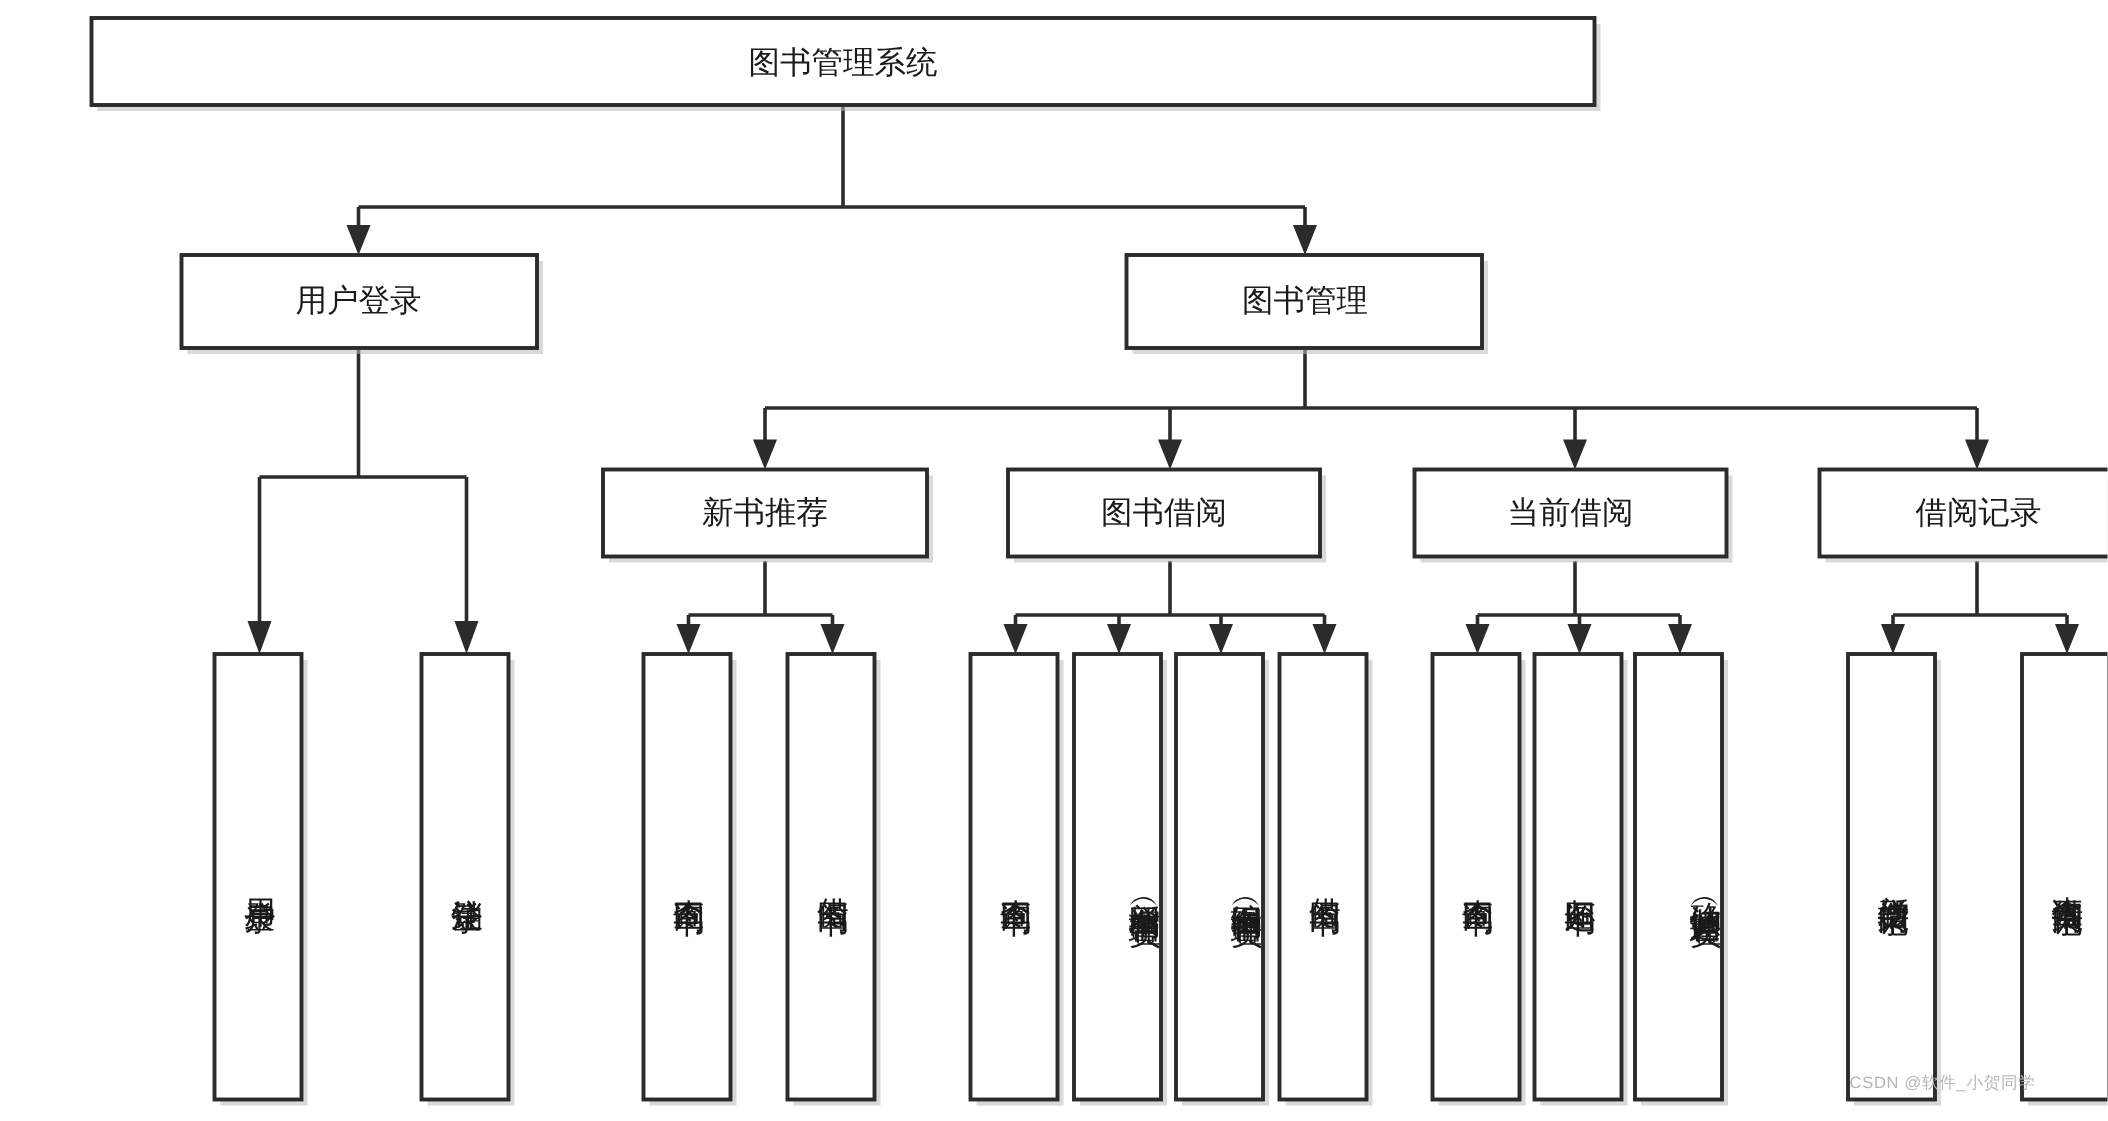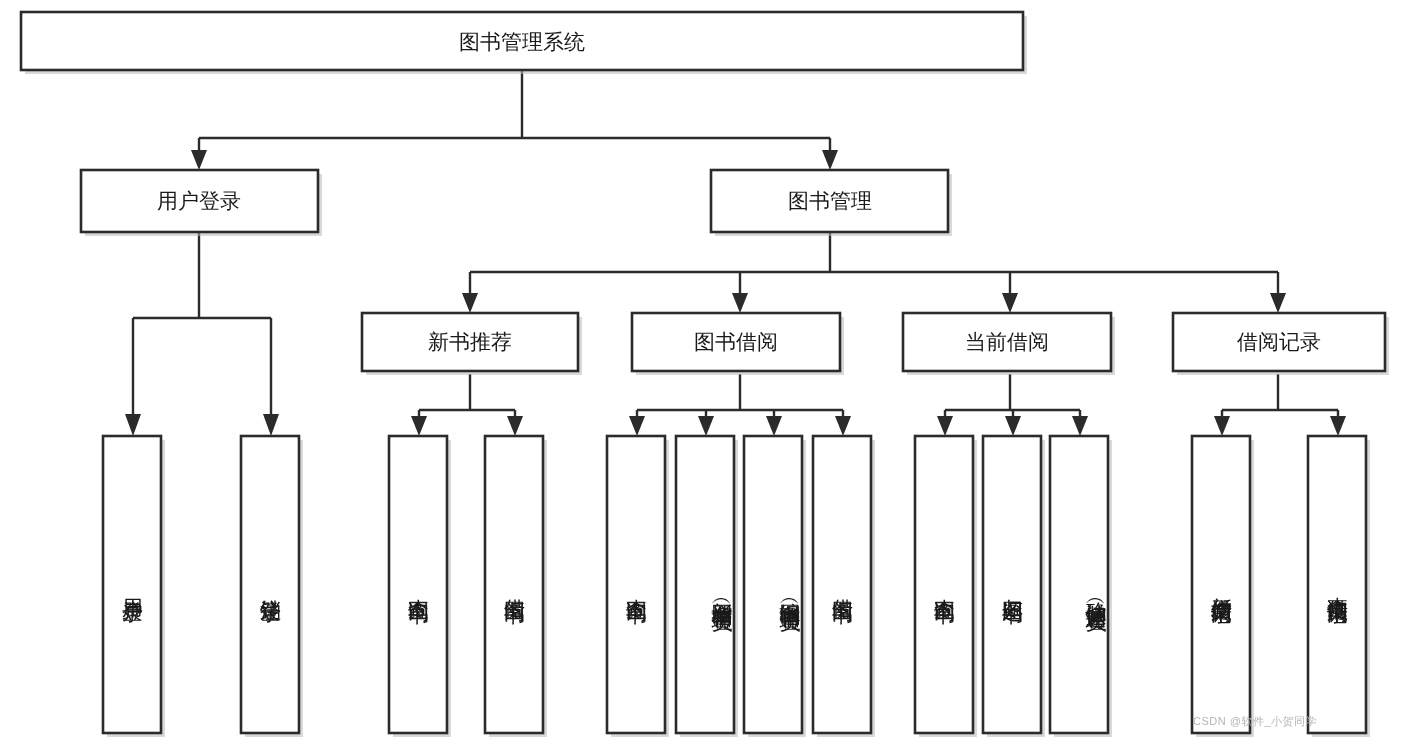--- a/index.html
+++ b/index.html
@@ -12,20 +12,21 @@
     width: 1405px;
     height: 747px;
     font-family: "Liberation Sans", "DejaVu Sans", sans-serif;
     overflow: hidden;
   }
   #diagram-root {
     position: relative;
     width: 1185px;
     height: 747px;
     background: #ffffff;
+    margin-left: 40px;
   }
   svg#flow-svg {
     position: absolute;
     top: 0;
     left: 0;
     width: 1405px;
     height: 747px;
     display: block;
   }
   .node-rect {

